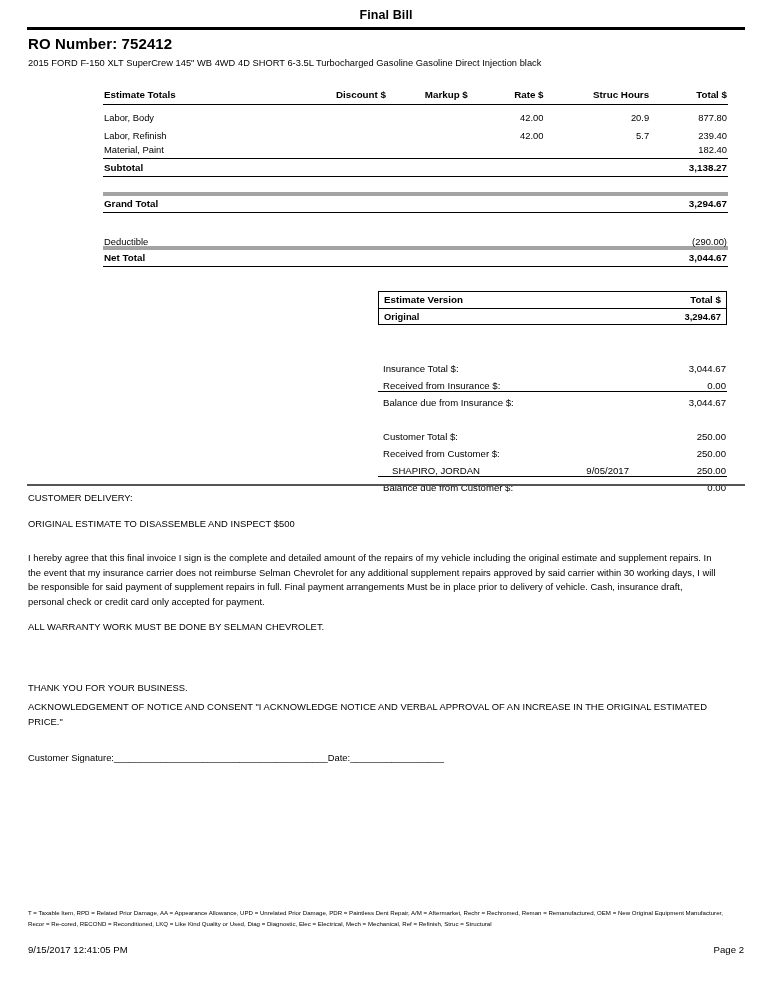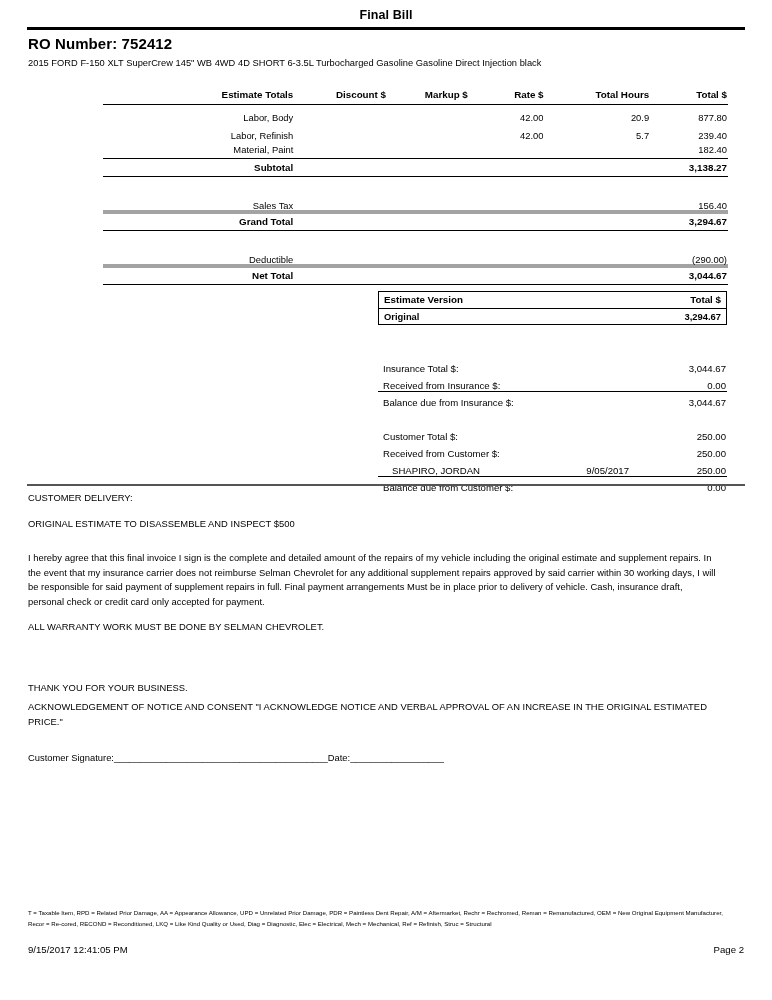--- a/index.html
+++ b/index.html
@@ -69,21 +69,21 @@
     font-size: 9.4px;
   }
   .totals-table td, .totals-table th {
     padding: 0;
     vertical-align: bottom;
     line-height: 1;
     font-weight: normal;
   }
   .totals-table tr { height: 18px; }
 
-  .c-label { text-align: right; width: 190px; padding-left: 1px !important; margin-top: 9px; }
+  .c-label { text-align: left; width: 190px; padding-left: 1px !important; margin-top: 9px; }
   .c-disc  { text-align: right; width: 93px; }
   .c-mark  { text-align: right; width: 82px; }
   .c-rate  { text-align: right; width: 76px; }
   .c-hours { text-align: right; width: 106px; }
   .c-total { text-align: right; width: 78px; padding-right: 1px !important; }
 
   .hdr-row th {
     font-weight: bold;
     font-size: 9.8px;
     padding-bottom: 4px !important;
@@ -206,21 +206,21 @@
   <div class="ro-number">RO Number: 752412</div>
   <div class="vehicle-desc">2015 FORD F-150 XLT SuperCrew 145" WB 4WD 4D SHORT 6-3.5L Turbocharged Gasoline Gasoline Direct Injection black</div>
 
   <table class="totals-table">
     <tbody>
       <tr class="hdr-row">
         <th class="c-label">Estimate Totals</th>
         <th class="c-disc">Discount $</th>
         <th class="c-mark">Markup $</th>
         <th class="c-rate">Rate $</th>
-        <th class="c-hours">Total Hours</th>
+        <th class="c-hours">Struc Hours</th>
         <th class="c-total">Total $</th>
       </tr>
 
       <tr>
         <td class="c-label">Labor, Body</td>
         <td class="c-disc"></td>
         <td class="c-mark"></td>
         <td class="c-rate">42.00</td>
         <td class="c-hours">20.9</td>
         <td class="c-total">877.80</td>
@@ -248,28 +248,20 @@
         <td class="c-mark"></td>
         <td class="c-rate"></td>
         <td class="c-hours"></td>
         <td class="c-total">3,138.27</td>
       </tr>
 
       <tr class="spacer-row">
           <td colspan="6"></td>
         </tr>
 
-      <tr>
-        <td class="c-label">Sales Tax</td>
-        <td class="c-disc"></td>
-        <td class="c-mark"></td>
-        <td class="c-rate"></td>
-        <td class="c-hours"></td>
-        <td class="c-total">156.40</td>
-      </tr>
       <tr class="bold-row thin-top bot-rule">
         <td class="c-label">Grand Total</td>
         <td class="c-disc"></td>
         <td class="c-mark"></td>
         <td class="c-rate"></td>
         <td class="c-hours"></td>
         <td class="c-total">3,294.67</td>
       </tr>
 
       <tr class="spacer-row">

